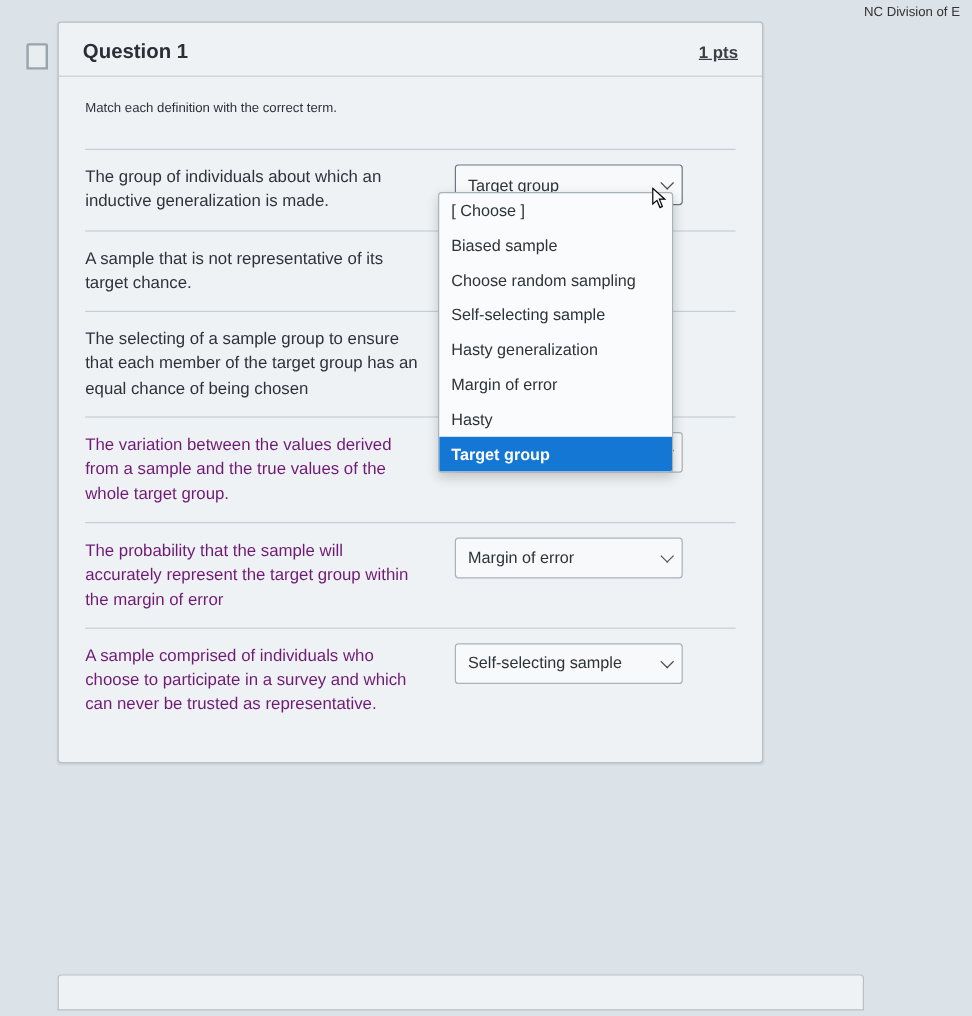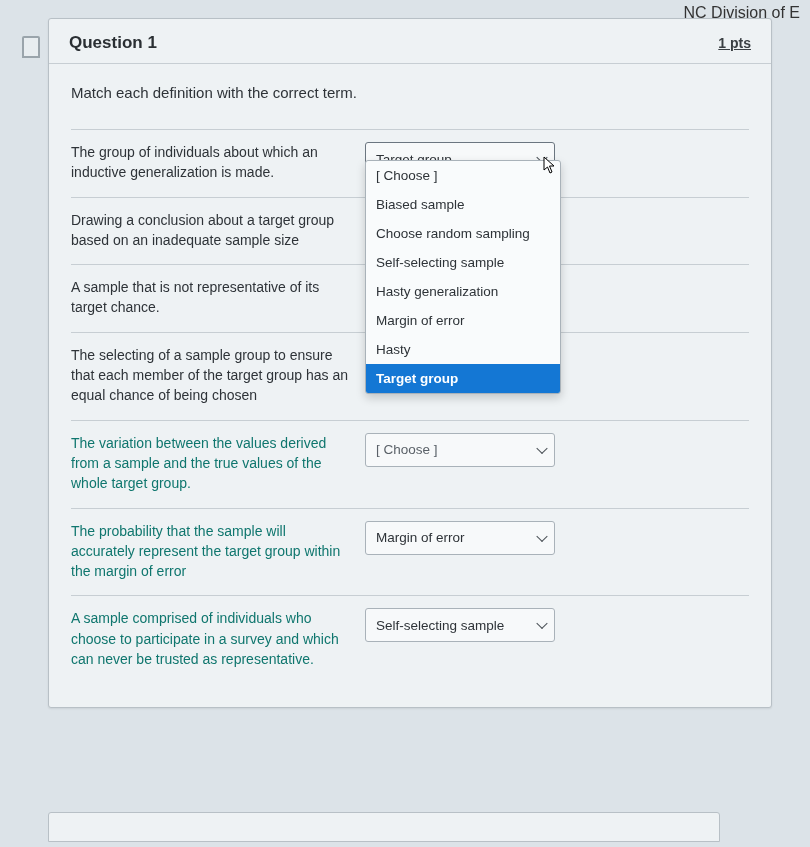--- a/index.html
+++ b/index.html
@@ -7,69 +7,69 @@
     font-family: "Helvetica Neue", Arial, sans-serif;
     background: #dce3e8;
     width: 810px;
     height: 847px;
     overflow: hidden;
     position: relative;
   }
   .tab-strip {
     position: absolute;
     top: 0; right: 0;
-    font-size: 16px;
+    font-size: 11px;
     color: #333;
     padding: 4px 10px;
   }
   .bookmark-icon {
     position: absolute;
     left: 22px;
     top: 36px;
     width: 18px; height: 22px;
     border: 2px solid #9aa4ab;
     border-radius: 2px 2px 0 0;
     background: #e8edf0;
   }
   .card {
     position: absolute;
     left: 48px; top: 18px;
-    width: 724px;
+    width: 588px;
     background: #eef2f4;
     border: 1px solid #b8c0c6;
     border-radius: 3px;
     box-shadow: 0 1px 2px rgba(0,0,0,.08);
   }
   .card-header {
     display: flex;
     justify-content: space-between;
     align-items: center;
     padding: 14px 20px 10px;
     border-bottom: 1px solid #c7ced3;
   }
   .q-title { font-size: 17px; font-weight: 700; color: #2a2f33; }
   .pts { font-size: 14px; font-weight: 700; color: #3a3f43; text-decoration: underline; }
   .card-body { padding: 14px 22px 24px; position: relative; }
-  .instructions { font-size: 15px; color: #2e3338; margin: 6px 0 28px; }
+  .instructions { font-size: 11px; color: #2e3338; margin: 6px 0 28px; }
   .match-row {
     display: flex;
     align-items: flex-start;
-    gap: 14px;
+    gap: 28px;
     border-top: 1px solid #c7ced3;
     padding: 12px 0 14px;
   }
   .match-row:first-of-type { border-top: 1px solid #c7ced3; }
   .def {
     flex: 0 0 280px;
     font-size: 14px;
     line-height: 1.45;
     color: #2e3338;
     padding-right: 2px;
   }
-  .def.link { color: #0f766e; }
+  .def.link { color: #701a75; }
   .select {
     position: relative;
     flex: 0 0 190px;
     height: 34px;
     border: 1px solid #a9b2b9;
     border-radius: 3px;
     background: #f7f9fa;
     display: flex;
     align-items: center;
     padding: 0 26px 0 10px;
@@ -146,23 +146,20 @@
 
     <div class="match-row">
       <div class="def">The group of individuals about which an inductive generalization is made.</div>
       <div class="select open">
         <span>Target group</span>
         <span class="chev"></span>
       </div>
     </div>
 
 
-    <div class="match-row">
-      <div class="def">Drawing a conclusion about a target group based on an inadequate sample size</div>
-    </div>
 
     <div class="match-row">
       <div class="def">A sample that is not representative of its target chance.</div>
     </div>
 
     <div class="match-row">
       <div class="def">The selecting of a sample group to ensure that each member of the target group has an equal chance of being chosen</div>
     </div>
 
     <div class="match-row">

